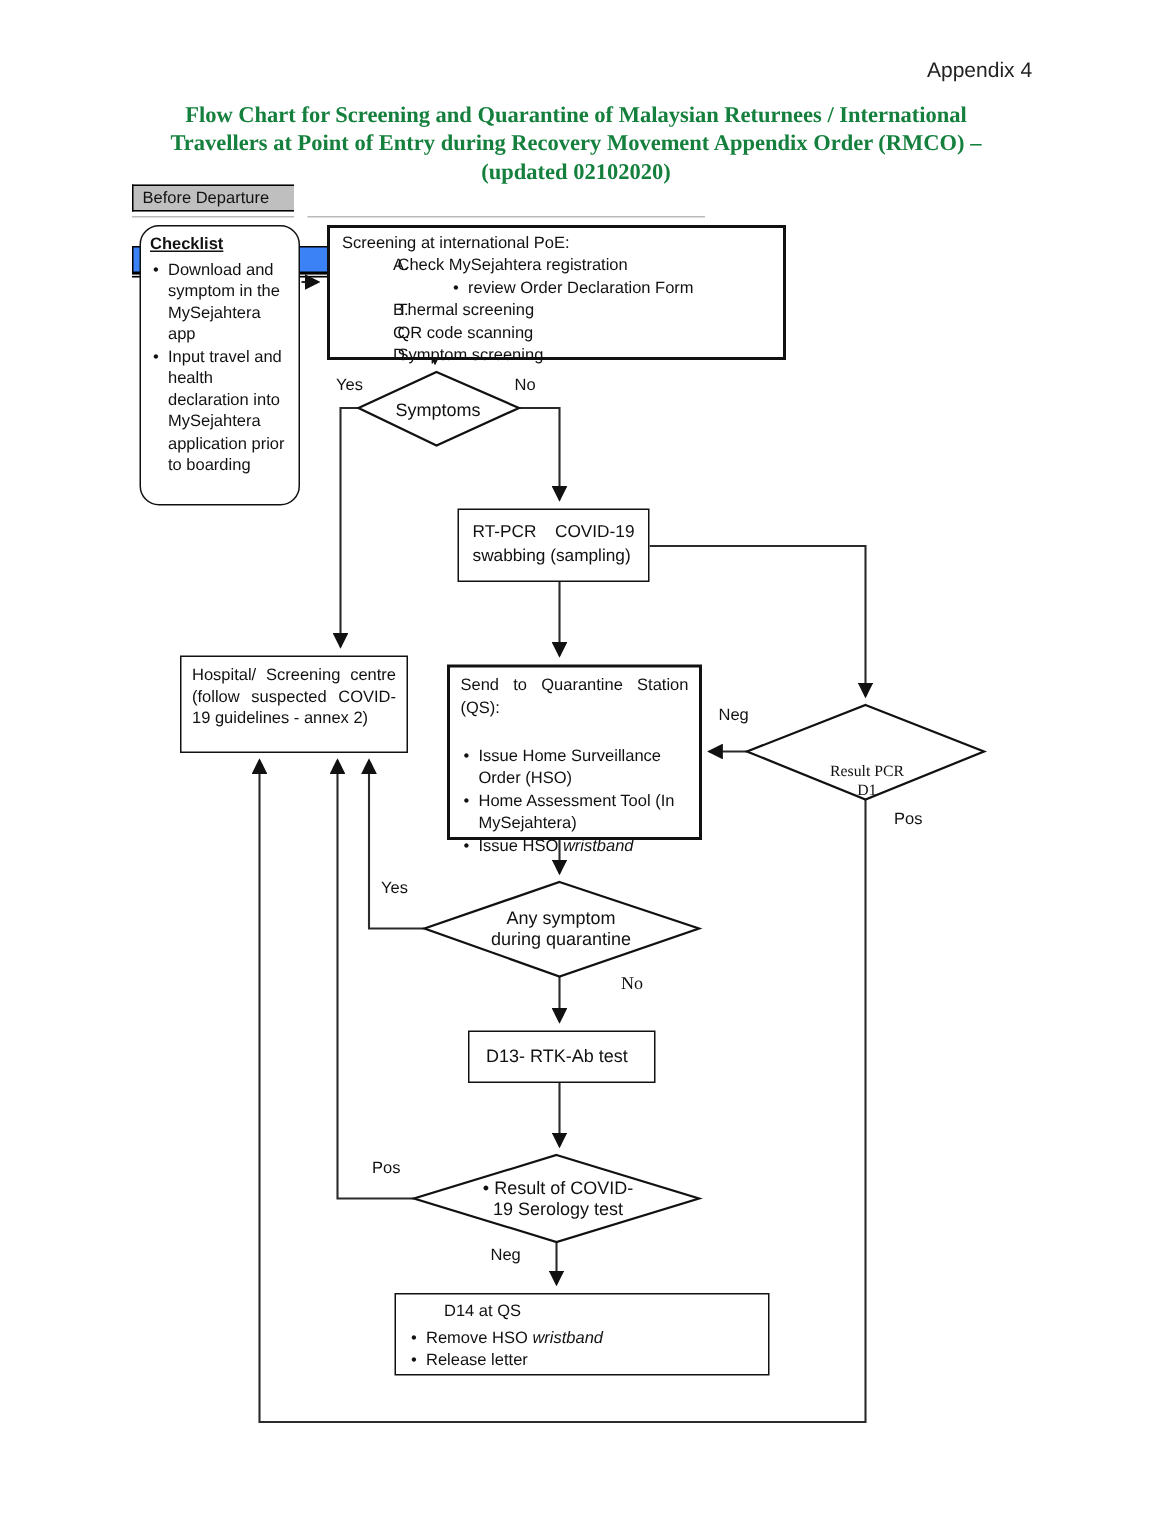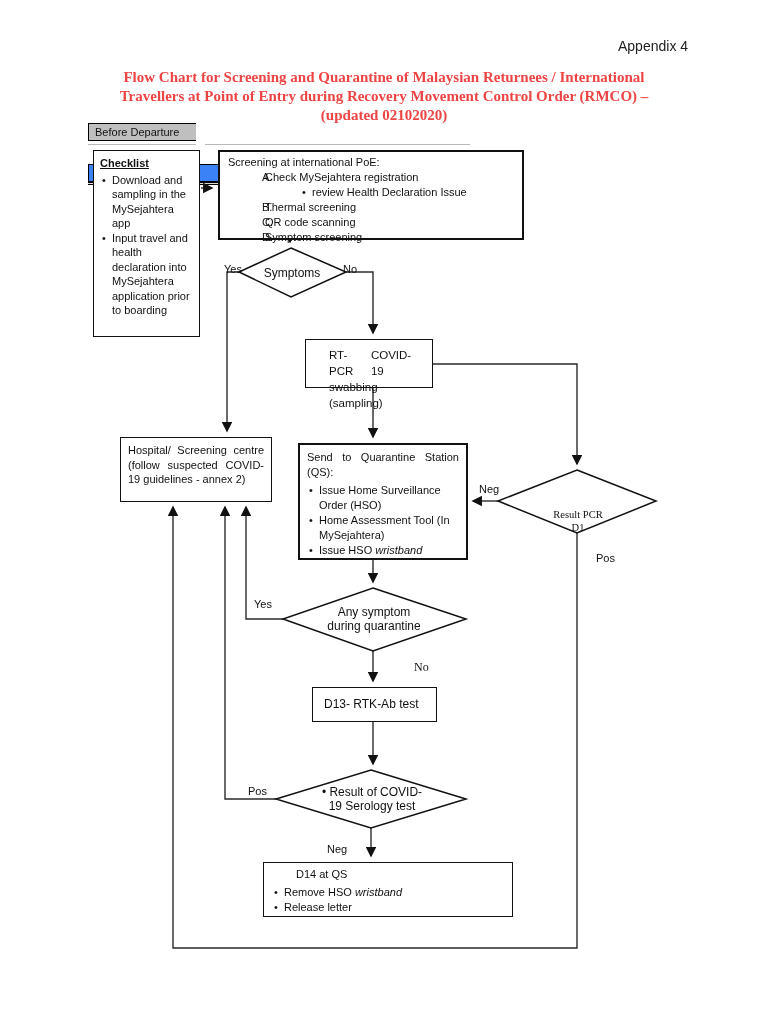--- a/index.html
+++ b/index.html
@@ -3,83 +3,83 @@
 <meta charset="utf-8">
 <style>
   * { margin:0; padding:0; box-sizing:border-box; }
   html,body { background:#ffffff; }
   body { font-family:"Liberation Sans", sans-serif; color:#1a1a1a; }
   .page { position:relative; width:768px; height:1024px; background:#ffffff; overflow:hidden; }
 
   .appendix { position:absolute; top:38px; left:618px; font-size:14px; color:#222; }
 
   .doc-title { position:absolute; top:68px; left:60px; width:648px; text-align:center;
-    font-family:"Liberation Serif", serif; font-weight:bold; font-size:15px; line-height:19px; color:#ef4444; }
+    font-family:"Liberation Serif", serif; font-weight:bold; font-size:15px; line-height:19px; color:#15803d; }
 
   
   .band { position:absolute; top:123px; left:88px; height:18px; display:flex;flex-direction:column; }
   .band .cell { border:1px solid #000; font-size:11px; padding:1px 6px 0 6px; line-height:15px; color:#111; }
   .band .c1 { width:108px; background:#bfbfbf; border-right:none; }
   .band .c2 { width:201px; background:#3b82f6;margin-top:23px; }
   .band .c3 { width:270px; background:#d9d9d9; border-left:none; }
   .gridline { position:absolute; height:1px; background:#b9b9b9; }
   .gl1 { top:144px; left:88px; width:108px; }
   .gl2 { top:144px; left:205px; width:265px; }
 
   
   svg.flow { position:absolute; top:0; left:0; }
 
   
   .node { position:absolute; background:#ffffff; border:1.5px solid #111; font-size:11px; line-height:14.5px; color:#111; }
 
-  .checklist { top:150px; left:93px; width:107px; height:187px; padding:5px 4px 4px 6px; }
+  .checklist { top:150px; left:93px; width:107px; height:187px; padding:5px 4px 4px 6px;border-radius:13px; }
   .checklist .tt { font-weight:bold; text-decoration:underline; margin-bottom:2px; }
   .b-item { position:relative; padding-left:12px; }
   .b-item::before { content:"\2022"; position:absolute; left:2px; }
 
   .screening { top:150px; left:218px; width:306px; height:90px; border-width:2px; padding:3px 6px 0 8px; line-height:15px; }
   .scr-row { display:flex; }
   .scr-row .lt { width:37px; padding-left:34px; flex:none; }
   .scr-sub { padding-left:84px; position:relative; }
   .scr-sub::before { content:"\2022"; position:absolute; left:74px; }
 
-  .rtpcr { top:339px; left:305px; width:128px; height:49px; padding:7px 9px 0 23px; font-size:11.5px; line-height:16px; }
+  .rtpcr { top:339px; left:305px; width:128px; height:49px; padding:7px 9px 0 9px; font-size:11.5px; line-height:16px; }
   .rtpcr .l1 { display:flex; justify-content:space-between; }
 
   .hospital { top:437px; left:120px; width:152px; height:65px; padding:5px 7px 0 7px; text-align:justify; }
 
   .qsbox { top:443px; left:298px; width:170px; height:117px; border-width:2px; padding:5px 7px 0 7px; line-height:15px; }
-  .qsbox .tt { text-align:justify; margin-bottom:3px; }
+  .qsbox .tt { text-align:justify; margin-bottom:17px; }
 
   .d13 { top:687px; left:312px; width:125px; height:35px; padding:9px 0 0 11px; font-size:12px; }
 
   .d14 { top:862px; left:263px; width:250px; height:55px; padding:4px 8px 0 8px; line-height:15px; }
   .d14 .tt { margin-bottom:3px;padding-left:24px; }
 
   .it { font-style:italic; }
 
   
   .dmtext { position:absolute; transform:translate(-50%,-50%); text-align:center; font-size:12px; line-height:14px; color:#111; white-space:nowrap; background:transparent; }
   .serif { font-family:"Liberation Serif", serif; }
   .dm-resultpcr { font-size:10.5px; line-height:13px;margin-top:20px; }
 
   
-  .elabel { position:absolute; font-size:11px; color:#111; white-space:nowrap;margin-top:12px; }
+  .elabel { position:absolute; font-size:11px; color:#111; white-space:nowrap; }
   .elabel.serif { font-size:12px; }
 </style>
 </head>
 <body>
 
 <div class="page">
 
   <div class="appendix">Appendix 4</div>
 
   <div class="doc-title">
     <div>Flow Chart for Screening and Quarantine of Malaysian Returnees / International</div>
-    <div>Travellers at Point of Entry during Recovery Movement Control Order (RMCO) –</div>
+    <div>Travellers at Point of Entry during Recovery Movement Appendix Order (RMCO) –</div>
     <div>(updated 02102020)</div>
   </div>
 
   <div class="band">
     <div class="cell c1">Before Departure</div>
     <div class="cell c2">Arrival in Malaysia</div>
     <div class="cell c3"></div>
   </div>
   <div class="gridline gl1"></div>
   <div class="gridline gl2"></div>
@@ -109,31 +109,31 @@
     <g fill="#ffffff" stroke="#111" stroke-width="1.5">
       <polygon points="291,248 346,272 291,297 239,272"></polygon>
       <polygon points="577,470 656,501 577,533 498,501"></polygon>
       <polygon points="373,588 466,619 373,651 283,619"></polygon>
       <polygon points="371,770 466,799 371,828 276,799"></polygon>
     </g>
   </svg>
 
   <div class="node checklist">
     <div class="tt">Checklist</div>
-    <div class="b-item">Download and sampling in the MySejahtera app</div>
+    <div class="b-item">Download and symptom in the MySejahtera app</div>
     <div class="b-item">Input travel and health declaration into MySejahtera application prior to boarding</div>
   </div>
 
   <div class="node screening">
     <div>Screening at international PoE:</div>
     <div class="scr-row">
       <span class="lt">A.</span>
       <span>Check MySejahtera registration</span>
     </div>
-    <div class="scr-sub">review Health Declaration Issue</div>
+    <div class="scr-sub">review Order Declaration Form</div>
     <div class="scr-row">
       <span class="lt">B.</span>
       <span>Thermal screening</span>
     </div>
     <div class="scr-row">
       <span class="lt">C.</span>
       <span>QR code scanning</span>
     </div>
     <div class="scr-row">
       <span class="lt">D.</span>

